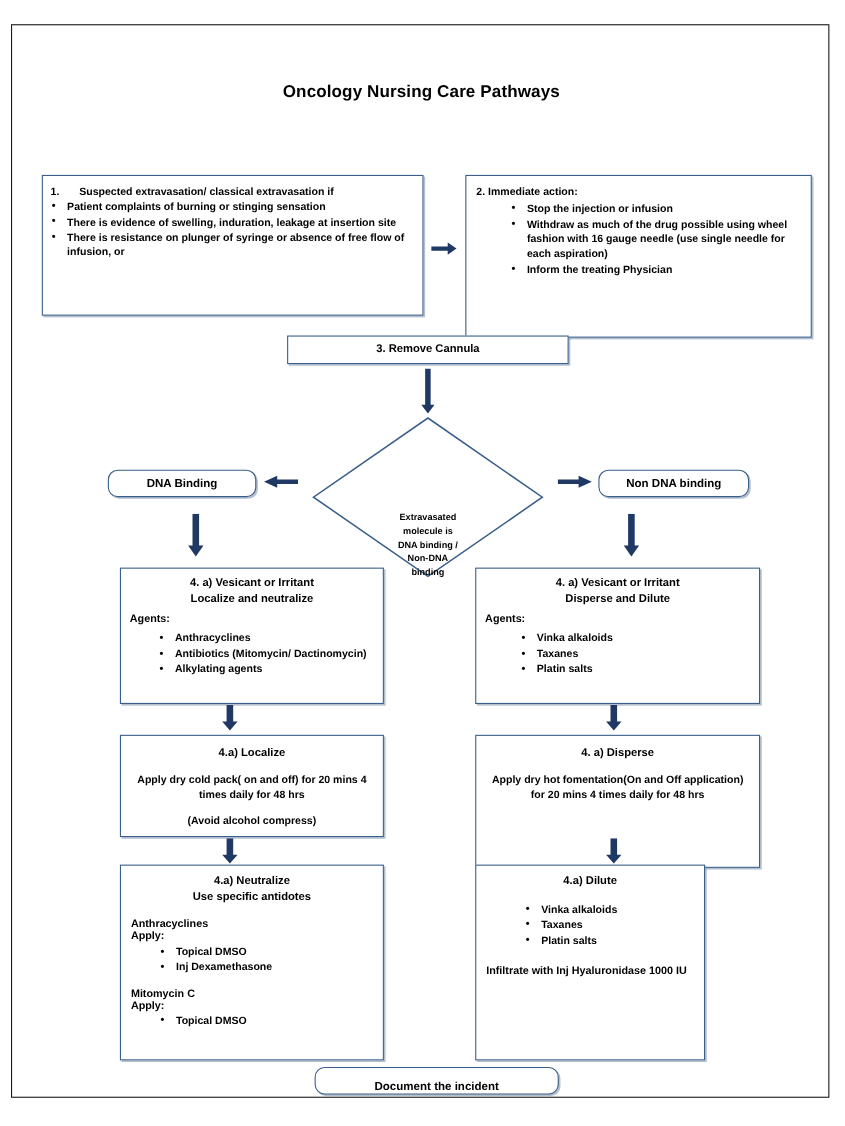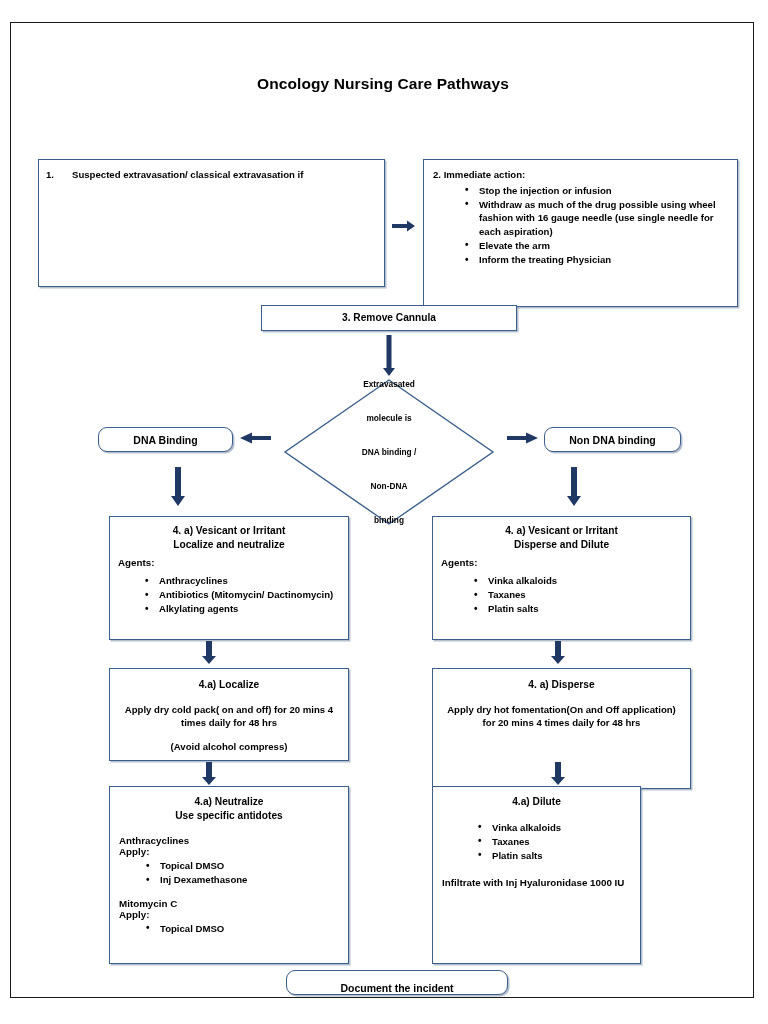--- a/index.html
+++ b/index.html
@@ -115,21 +115,21 @@
   
   .diamond-wrap { position: absolute; }
   .diamond-wrap svg { display: block; }
   .diamond-text {
     position: absolute;
     left: 0; top: 0;
     width: 100%; height: 100%;
     display: flex;
     flex-direction: column;
     align-items: center;
-    justify-content: space-between;
+    justify-content: flex-end;
     text-align: center;
     font-size: 8.3px;
     font-weight: bold;
     line-height: 12.4px;
   }
 
   
   .arrow-down, .arrow-side { position: absolute; }
   .arrow-down svg, .arrow-side svg { display: block; }
 </style>
@@ -139,34 +139,38 @@
 <div id="page">
 
   <div class="abs title-main" style="left:0; top:52px; width:744px;">Oncology Nursing Care Pathways</div>
 
 
   <div class="abs box" style="left:27px; top:136px; width:347px; height:128px; padding:8px 9px 0 7px;">
     <div class="numitem">
       <span class="num">1.</span>
       <span>Suspected extravasation/ classical extravasation if</span>
     </div>
+    <ul class="bullets">
+      <li>Patient complaints of burning or stinging sensation</li>
+      <li>There is evidence of swelling, induration, leakage at insertion site</li>
+      <li>There is resistance on plunger of syringe or absence of free flow of infusion, or</li>
+    </ul>
   </div>
 
   <div class="arrow-side" style="left:381px; top:196px;">
     <svg width="24" height="14" viewBox="0 0 24 14">
       <path d="M0 5 H15 V1.5 L23 7 L15 12.5 V9 H0 Z" fill="#1f3864"></path>
     </svg>
   </div>
 
   <div class="abs box" style="left:412px; top:136px; width:315px; height:148px; padding:8px 8px 0 9px;">
     <div class="bx-text">2. Immediate action:</div>
     <ul class="bullets" style="margin-left:31px; margin-top:2px;">
       <li>Stop the injection or infusion</li>
       <li>Withdraw as much of the drug possible using wheel fashion with 16 gauge needle (use single needle for each aspiration)</li>
-      <li>Elevate the arm</li>
       <li>Inform the treating Physician</li>
     </ul>
   </div>
 
   <div class="arrow-down" style="left:459px; top:284px;">
     <svg width="14" height="24" viewBox="0 0 14 24">
       <path d="M4.5 0 H9.5 V16 H13 L7 23 L1 16 H4.5 Z" fill="#1f3864"></path>
     </svg>
   </div>
 

